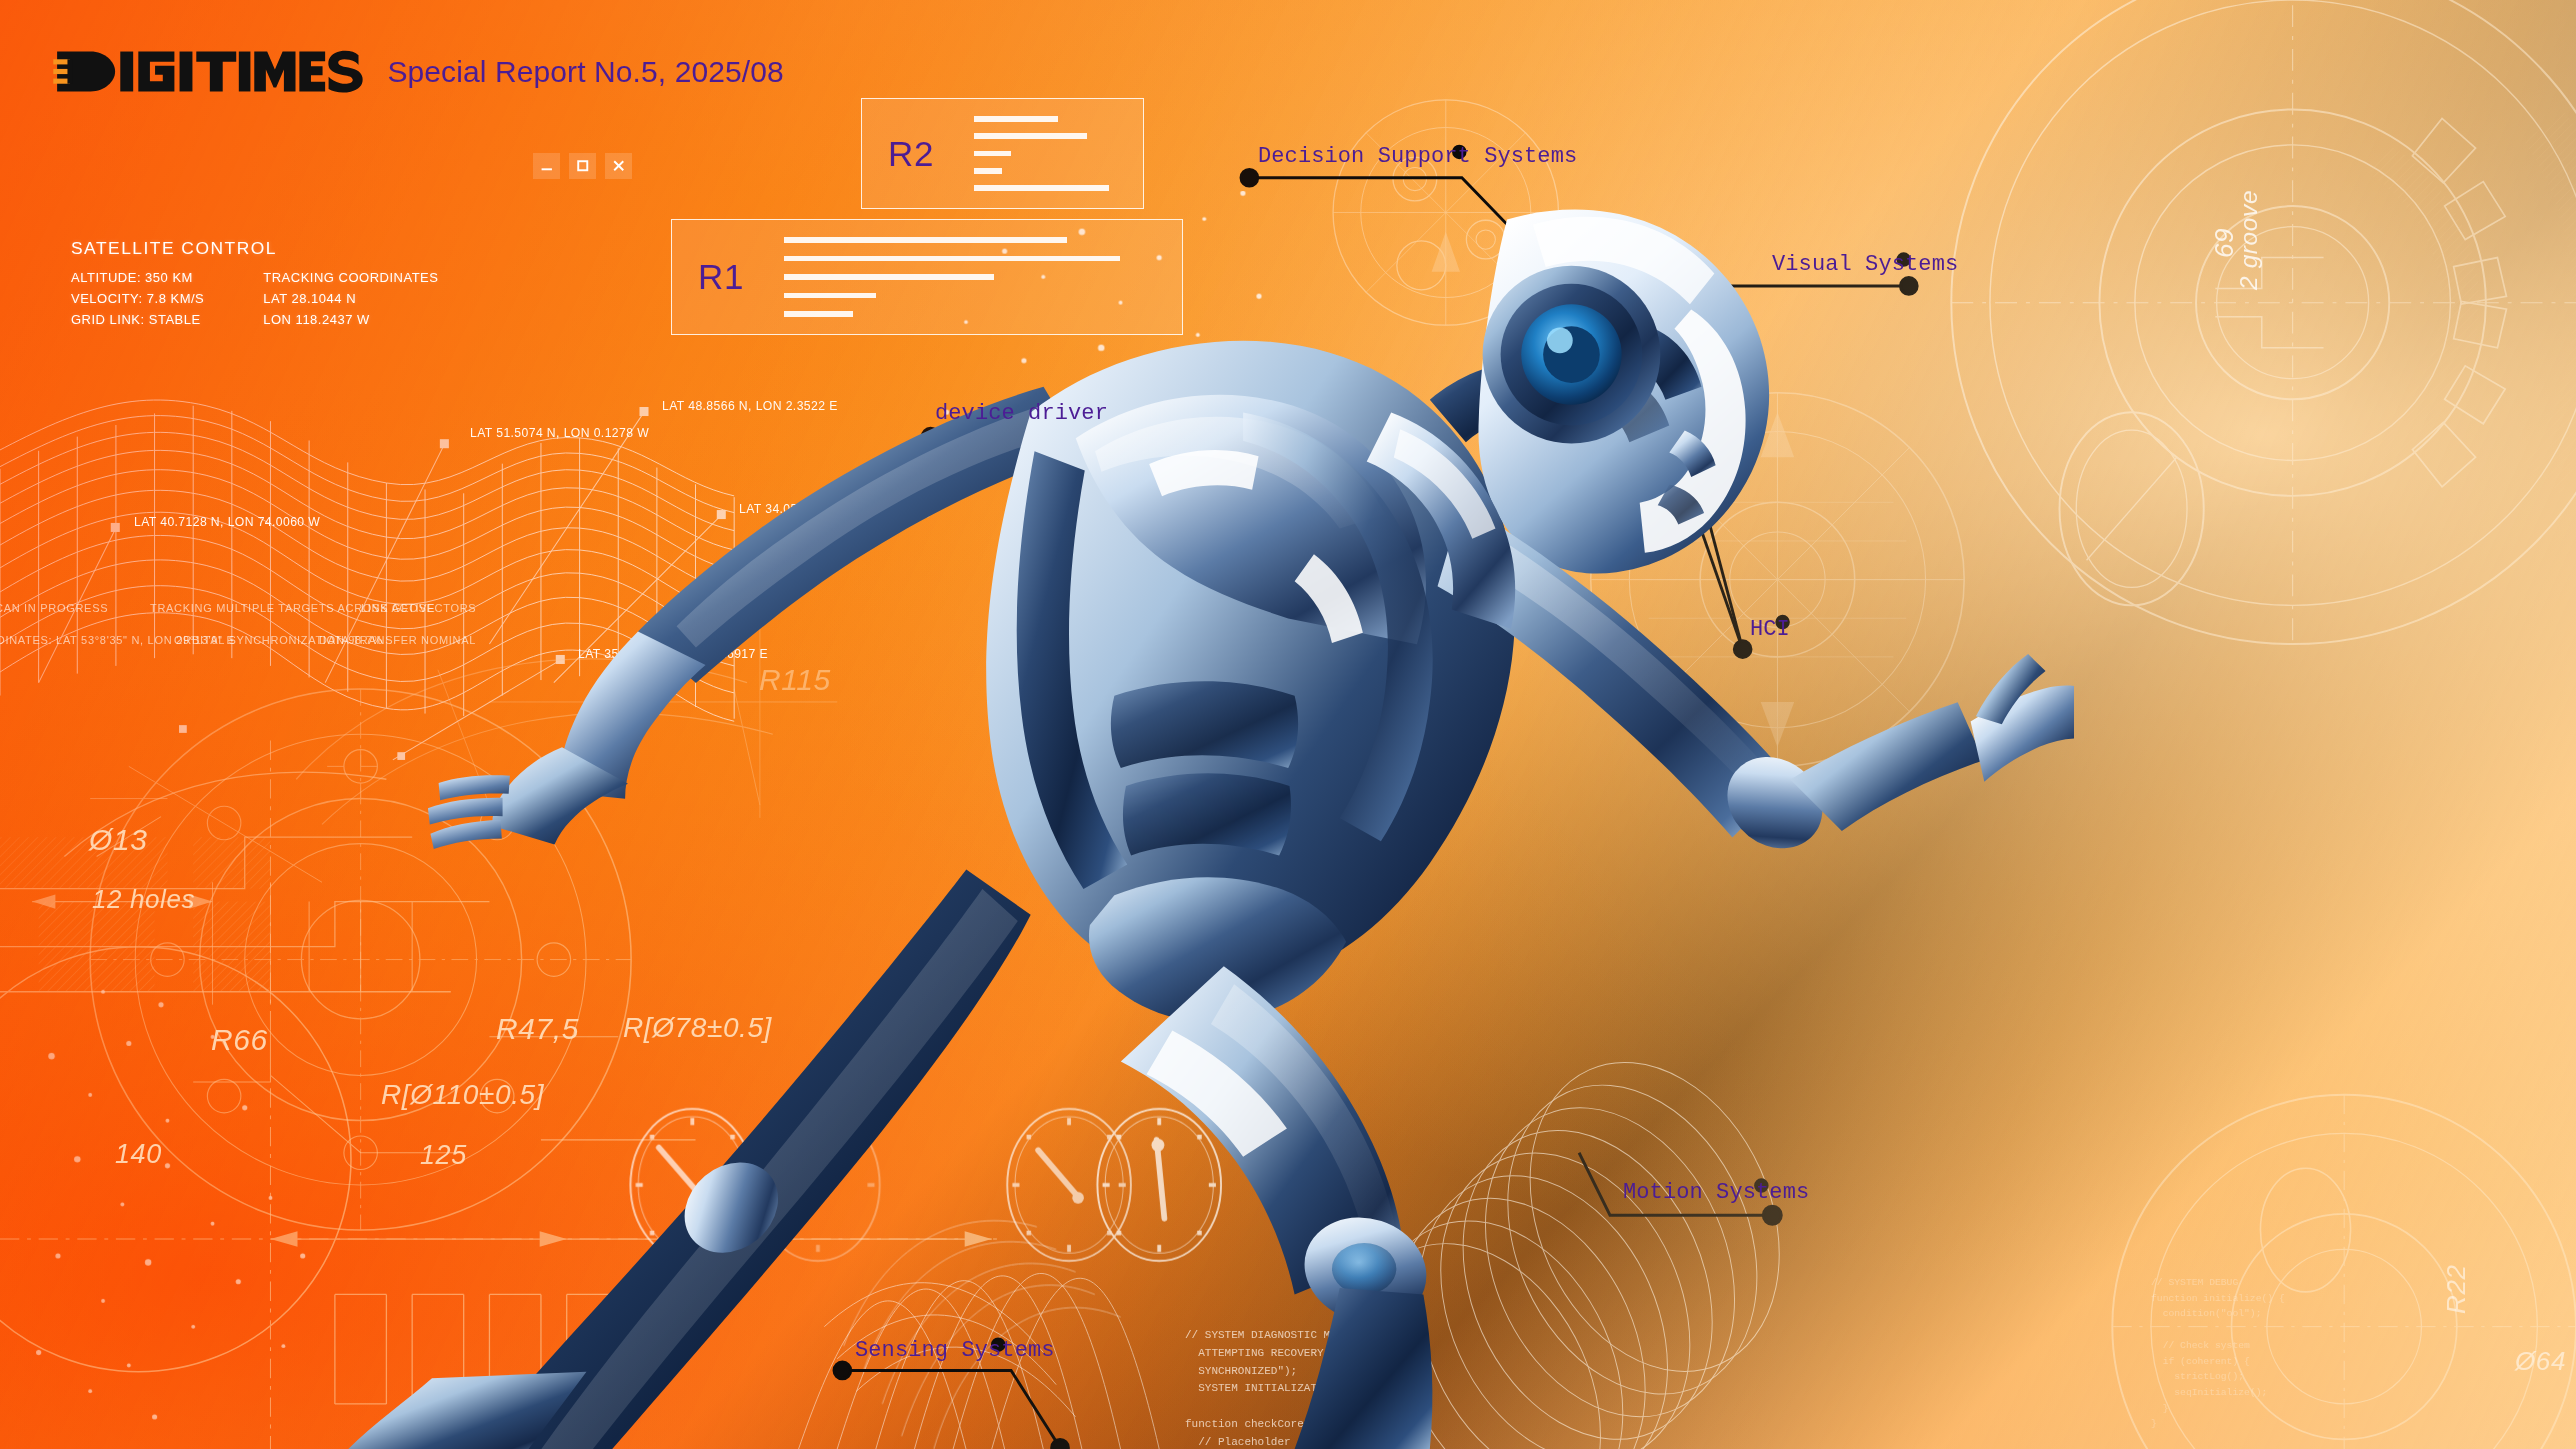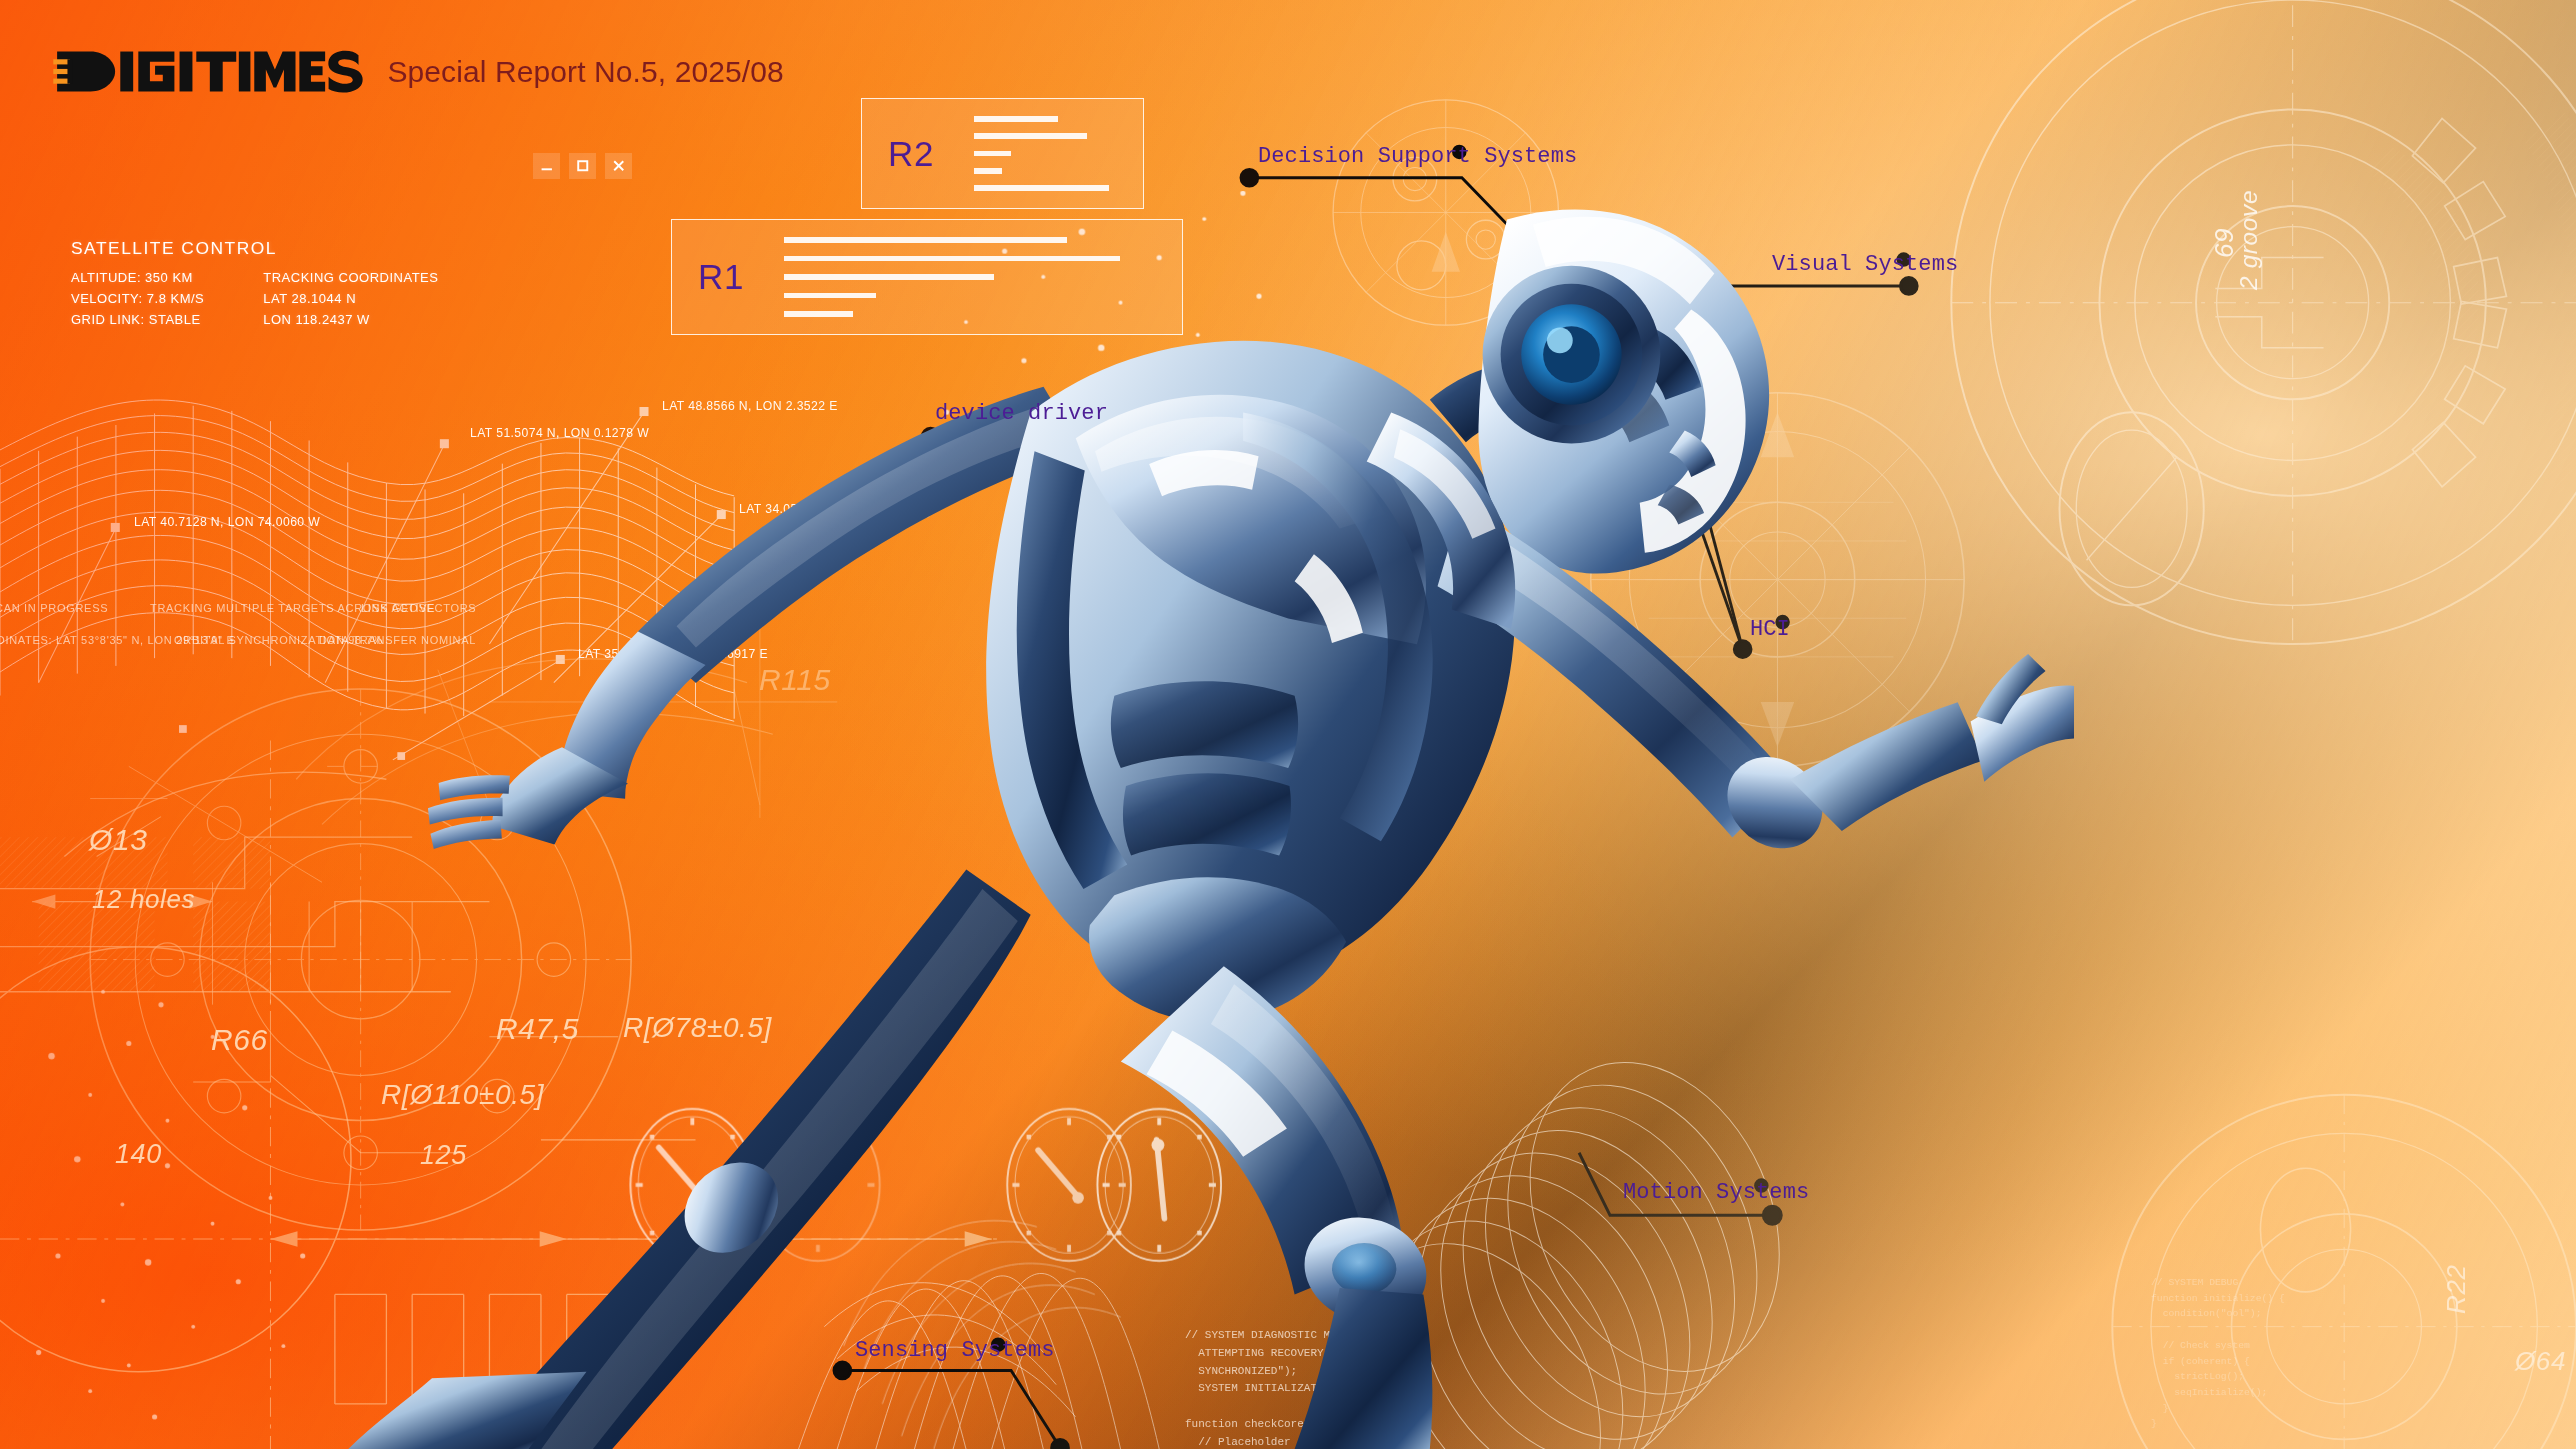--- a/index.html
+++ b/index.html
@@ -18,21 +18,21 @@
   #stage::after{
     content:""; position:absolute; inset:0; pointer-events:none;
     background:linear-gradient(115deg, rgba(255,60,0,.45) 0%, rgba(255,90,0,.18) 26%, rgba(255,255,255,0) 48%, rgba(255,200,120,.30) 78%, rgba(255,225,175,.55) 100%);
   }
   .svgl { position:absolute; inset:0; width:2576px; height:1449px; }
 
   
   #header { position:absolute; left:52px; top:50px; display:flex; align-items:center; gap:22px; z-index:40; }
   #logo { display:flex; align-items:flex-end; height:43px; }
   #logo svg { display:block; }
-  #report-label { font-size:30px; color:#7f1d1d; letter-spacing:0.1px; font-weight:400;
+  #report-label { font-size:30px; color:#4c1d95; letter-spacing:0.1px; font-weight:400;
       font-family:"Liberation Sans", sans-serif; white-space:nowrap; }
 
   
   #hero { position:absolute; left:322px; top:444px; z-index:36; }
   #year {
     font-family:"Liberation Sans", sans-serif;
     font-weight:700; font-size:219px; line-height:.82; color:#fff;
     transform:scaleX(1.06); transform-origin:left center; letter-spacing:-3.9px;
     text-shadow:0 0 27px rgba(255,255,255,.30);
   }

